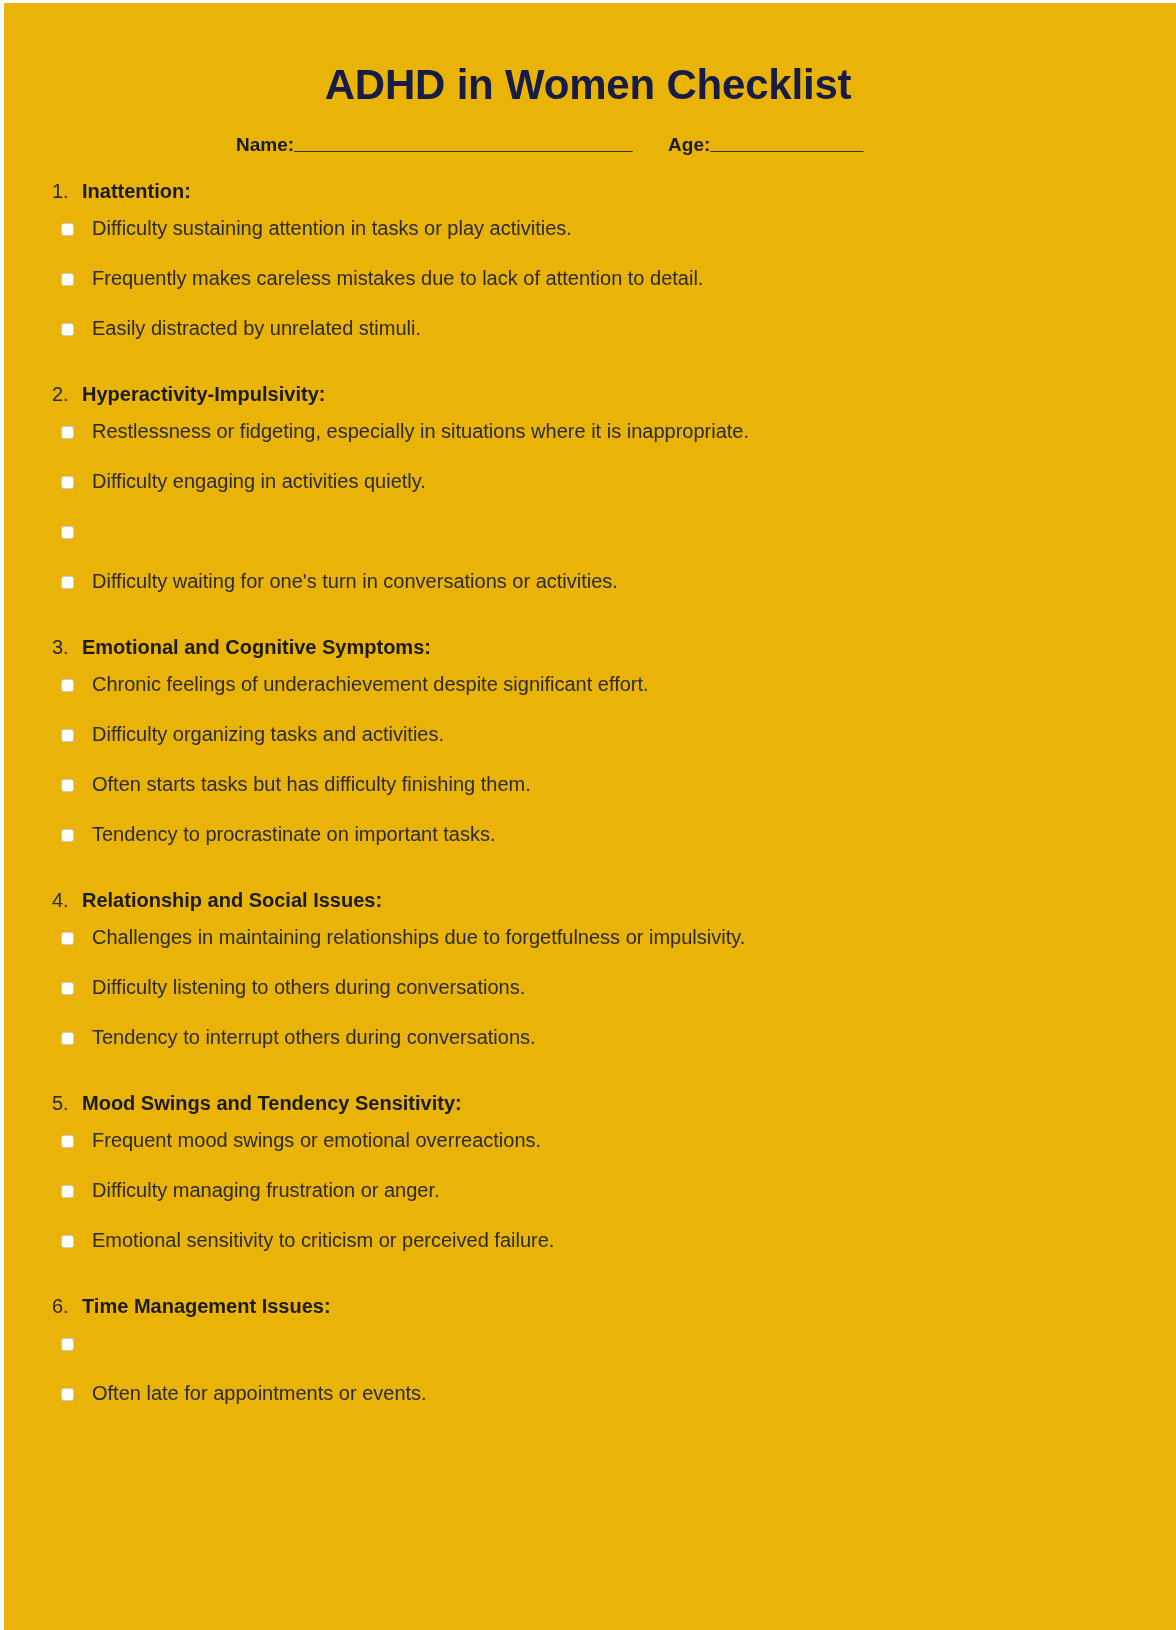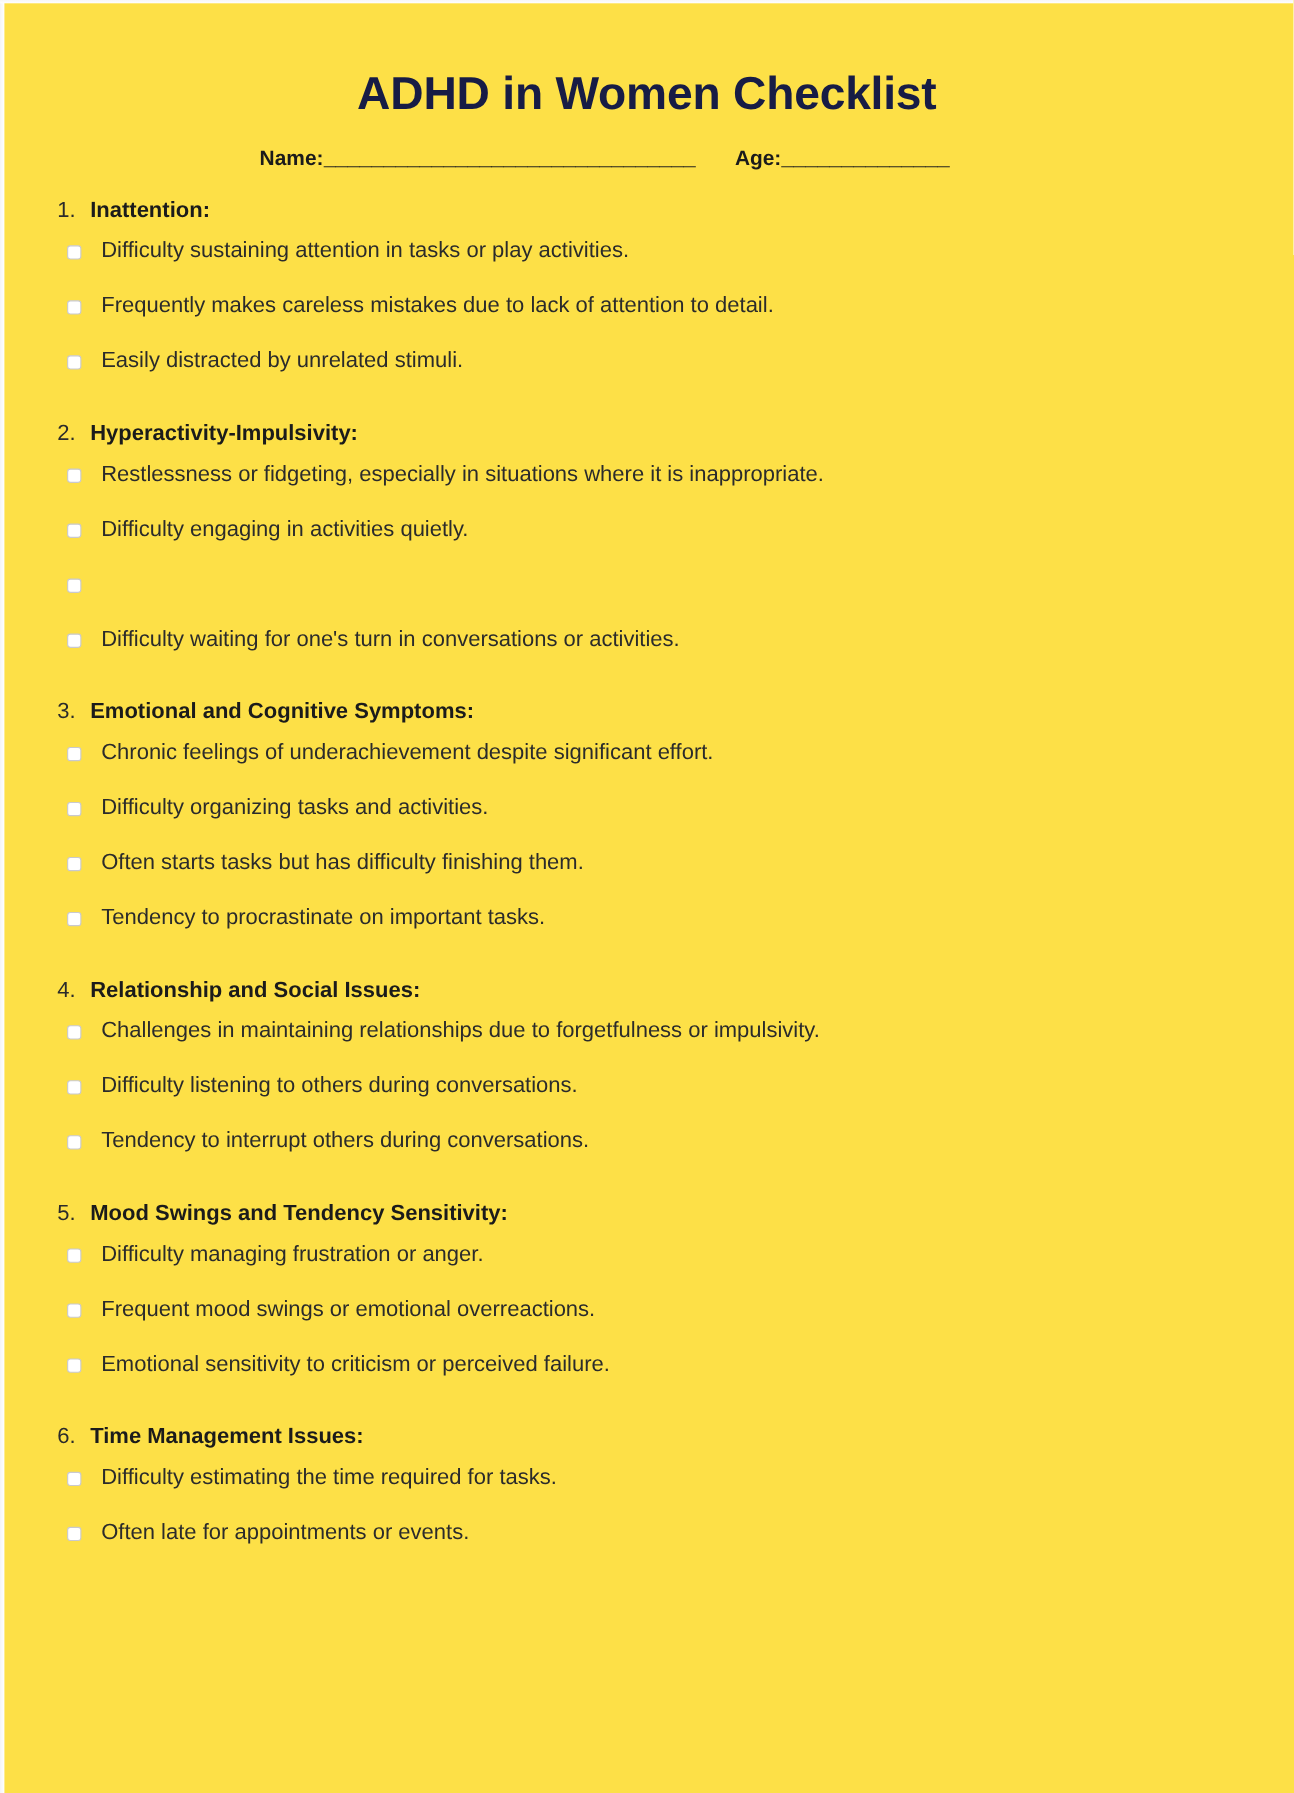--- a/index.html
+++ b/index.html
@@ -9,21 +9,21 @@
     background: #ffffff;
   }
   body {
     font-family: "Liberation Sans", sans-serif;
     -webkit-font-smoothing: antialiased;
   }
   .page {
     position: relative;
     width: 1176px;
     height: 1630px;
-    background: #fde047;
+    background: #eab308;
     box-sizing: border-box;
     overflow: hidden;
   }
   
   .page-edge-left {
     position: absolute;
     left: 0; top: 0;
     width: 4px; height: 100%;
     background: linear-gradient(to right, #f4f4f6, #ffffff);
     pointer-events: none;
@@ -231,39 +231,38 @@
           <span class="item-label">Tendency to interrupt others during conversations.</span>
         </div>
       </div>
       <div class="section">
         <div class="section-heading">
           <span class="section-number">5.</span>
           <span class="section-title">Mood Swings and Tendency Sensitivity:</span>
         </div>
         <div class="item-row">
           <span class="checkbox" role="checkbox" aria-checked="false"></span>
+          <span class="item-label">Frequent mood swings or emotional overreactions.</span>
+        </div>
+        <div class="item-row">
+          <span class="checkbox" role="checkbox" aria-checked="false"></span>
           <span class="item-label">Difficulty managing frustration or anger.</span>
-        </div>
-        <div class="item-row">
-          <span class="checkbox" role="checkbox" aria-checked="false"></span>
-          <span class="item-label">Frequent mood swings or emotional overreactions.</span>
         </div>
         <div class="item-row">
           <span class="checkbox" role="checkbox" aria-checked="false"></span>
           <span class="item-label">Emotional sensitivity to criticism or perceived failure.</span>
         </div>
       </div>
       <div class="section">
         <div class="section-heading">
           <span class="section-number">6.</span>
           <span class="section-title">Time Management Issues:</span>
         </div>
         <div class="item-row">
           <span class="checkbox" role="checkbox" aria-checked="false"></span>
-          <span class="item-label">Difficulty estimating the time required for tasks.</span>
         </div>
         <div class="item-row">
           <span class="checkbox" role="checkbox" aria-checked="false"></span>
           <span class="item-label">Often late for appointments or events.</span>
         </div>
       </div>
     </div>
 </div>
 
 </body></html>

